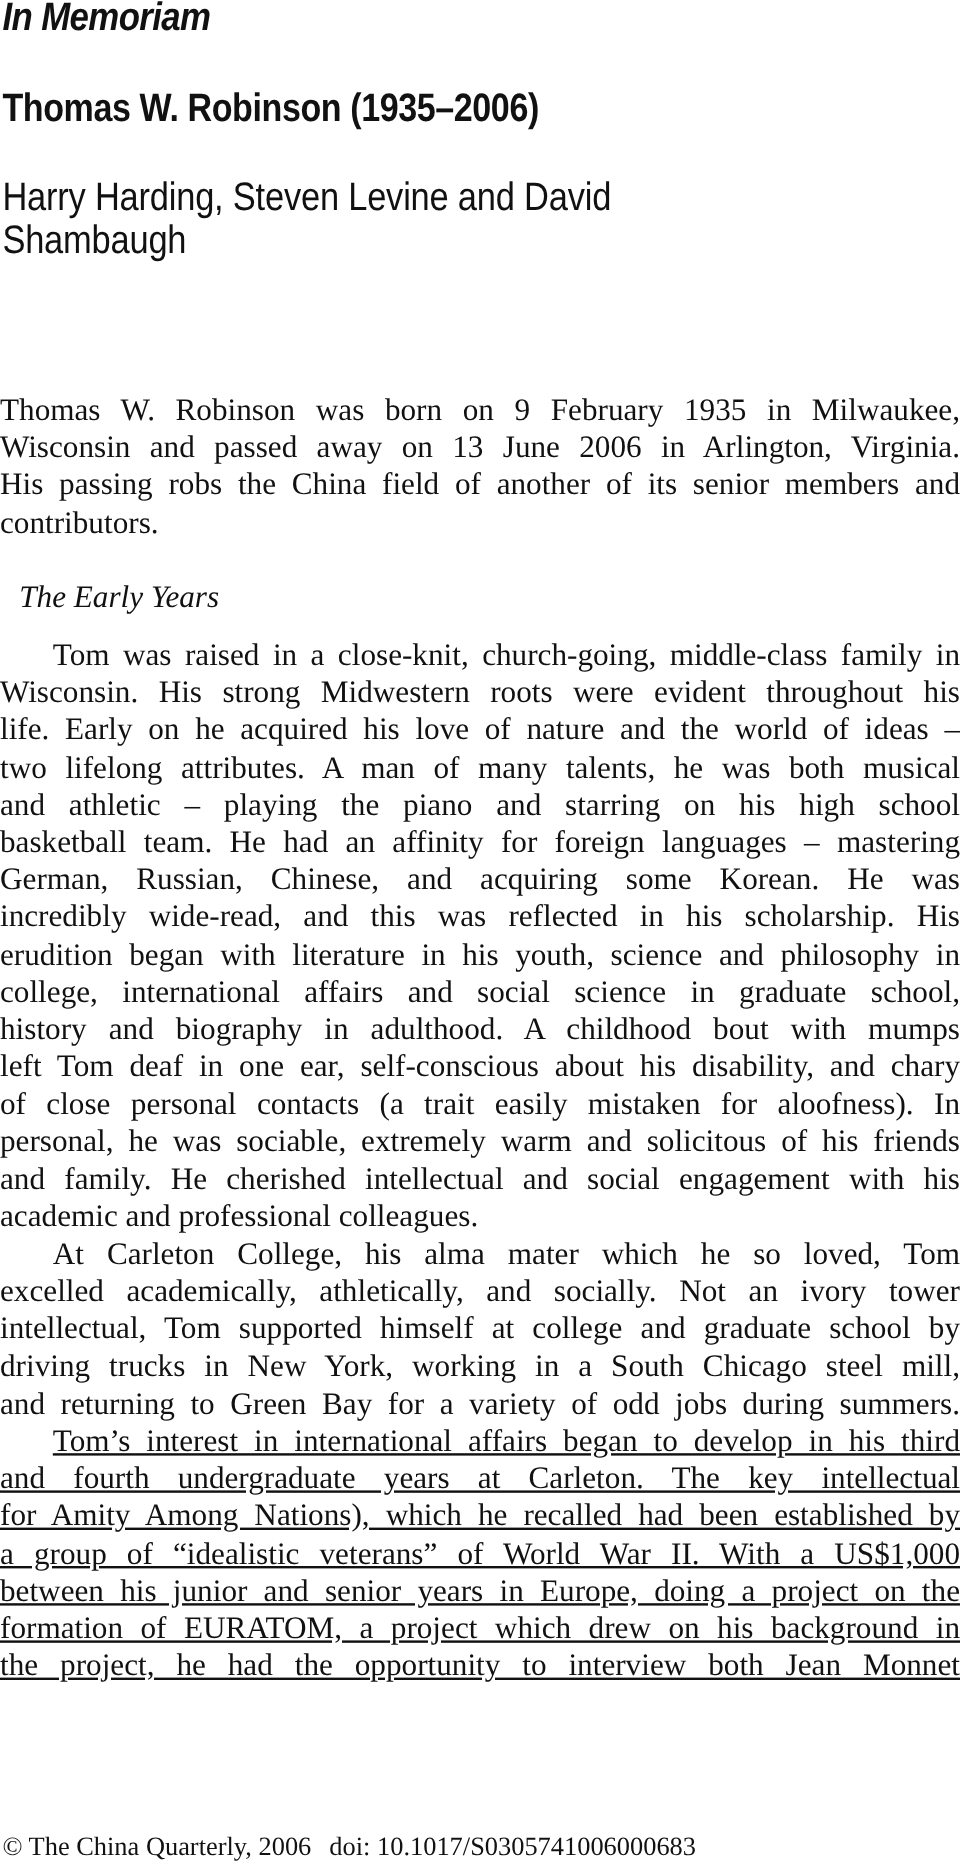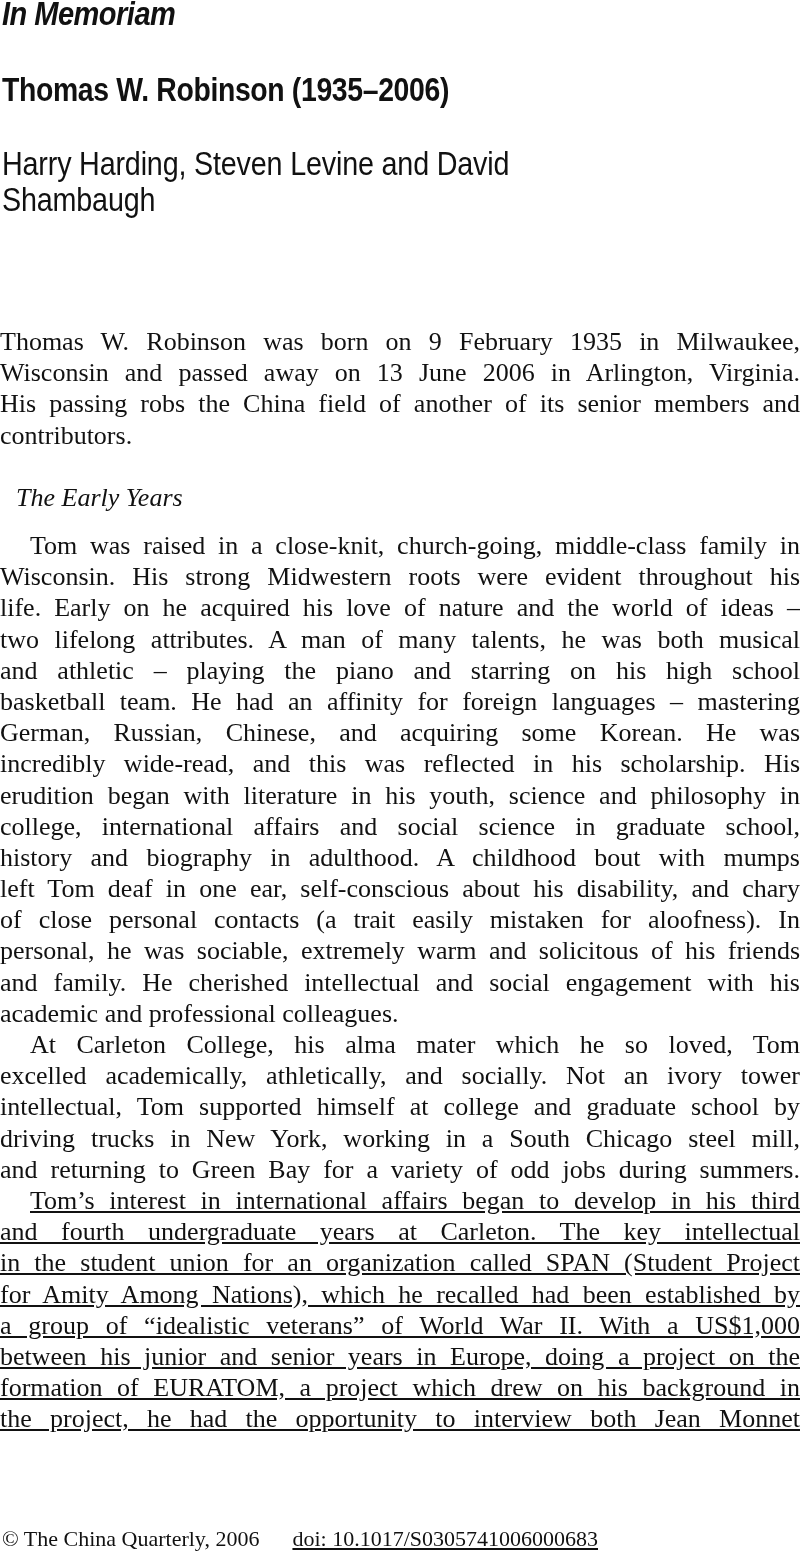--- a/index.html
+++ b/index.html
@@ -74,21 +74,21 @@
       height: 31.2px;
       white-space: nowrap;
       text-align: justify;
       text-align-last: justify;
       overflow: hidden;
     }
     .line.last {
       text-align-last: left;
     }
     .line.indent {
-      padding-left: 30px;
+      padding-left: 44px;
     }
     .section-heading {
       position: absolute;
       left: 16px;
       top: 482px;
       font-family: "Liberation Serif", serif;
       font-style: italic;
       font-size: 26px;
       line-height: 32px;
       white-space: nowrap;
@@ -96,22 +96,21 @@
     .footer {
       position: absolute;
       left: 2px;
       top: 1526px;
       font-family: "Liberation Serif", serif;
       font-size: 22px;
       line-height: 26px;
       white-space: nowrap;
     }
     .footer .doi {
-      margin-left: 33px;
-      text-decoration: underline;
+      margin-left: 15px;
     }
   </style>
 </head>
 <body>
 
 <div class="page">
 
   <div class="kicker">In Memoriam</div>
 
   <div class="title">Thomas W. Robinson (1935–2006)</div>
@@ -153,21 +152,20 @@
     <span class="line indent">At Carleton College, his alma mater which he so loved, Tom</span>
     <span class="line">excelled academically, athletically, and socially. Not an ivory tower</span>
     <span class="line">intellectual, Tom supported himself at college and graduate school by</span>
     <span class="line">driving trucks in New York, working in a South Chicago steel mill,</span>
     <span class="line">and returning to Green Bay for a variety of odd jobs during summers.</span>
   </div>
 
   <div class="body-text" style="top: 1185px; text-decoration: underline;">
     <span class="line indent">Tom’s interest in international affairs began to develop in his third</span>
     <span class="line">and fourth undergraduate years at Carleton. The key intellectual</span>
-    <span class="line">in the student union for an organization called SPAN (Student Project</span>
     <span class="line">for Amity Among Nations), which he recalled had been established by</span>
     <span class="line">a group of “idealistic veterans” of World War II. With a US$1,000</span>
     <span class="line">between his junior and senior years in Europe, doing a project on the</span>
     <span class="line">formation of EURATOM, a project which drew on his background in</span>
     <span class="line">the project, he had the opportunity to interview both Jean Monnet</span>
   </div>
 
   <div class="footer">
     <span>© The China Quarterly, 2006</span><span class="doi">doi: 10.1017/S0305741006000683</span>
   </div>

